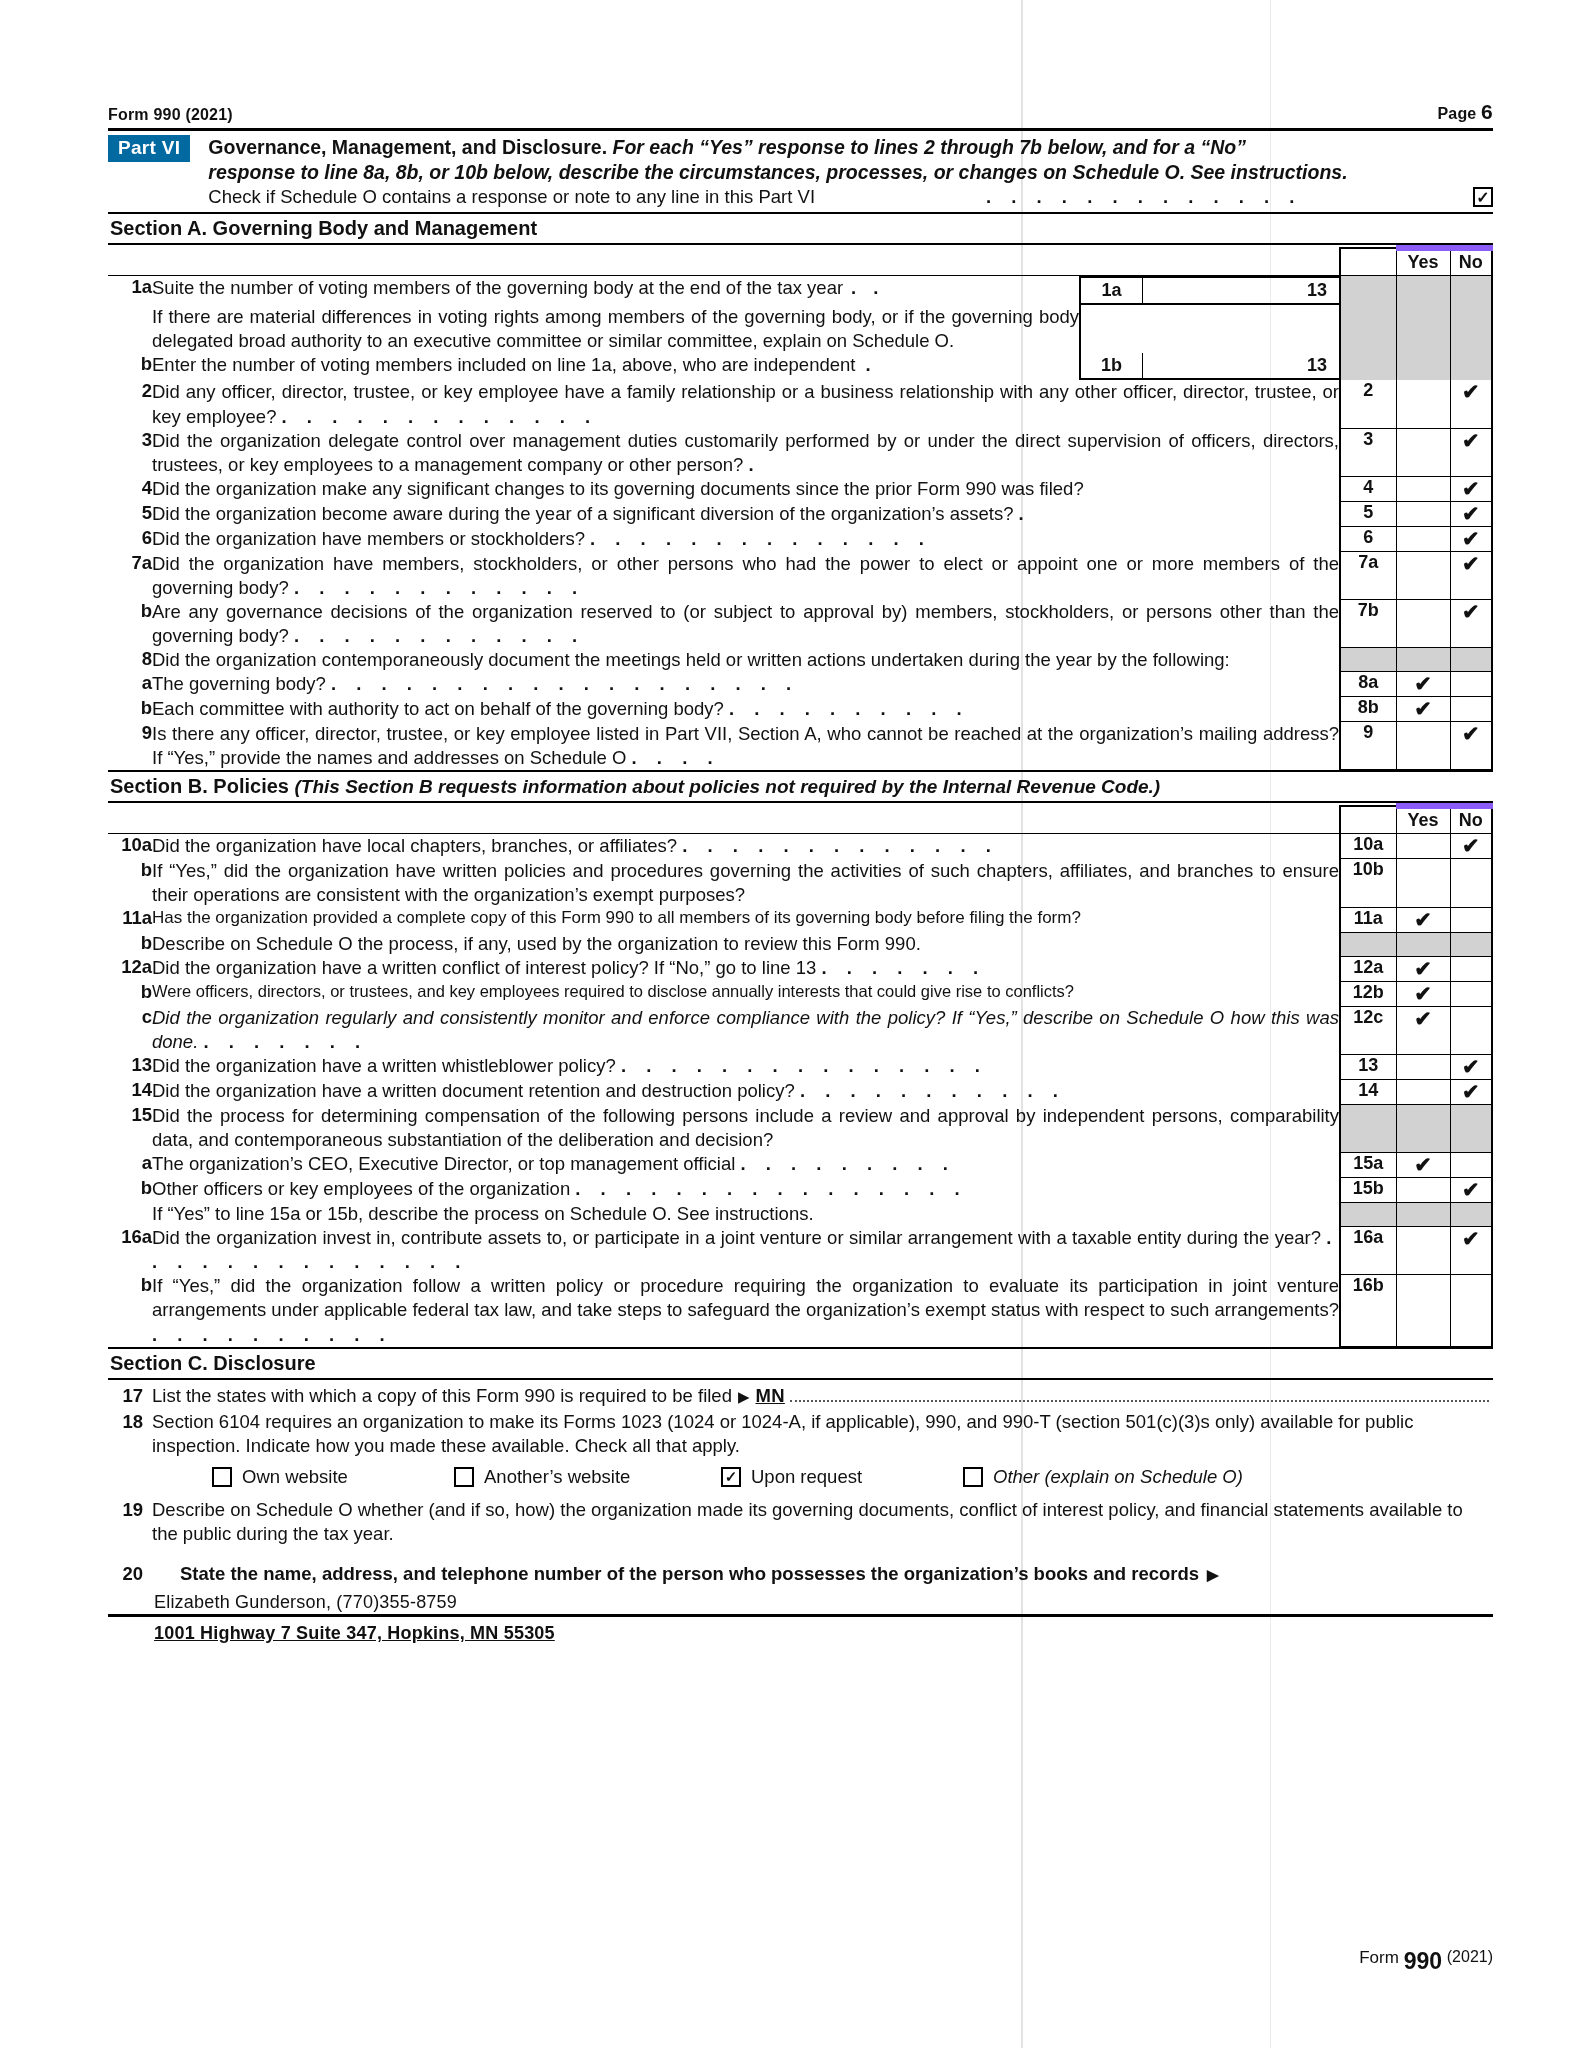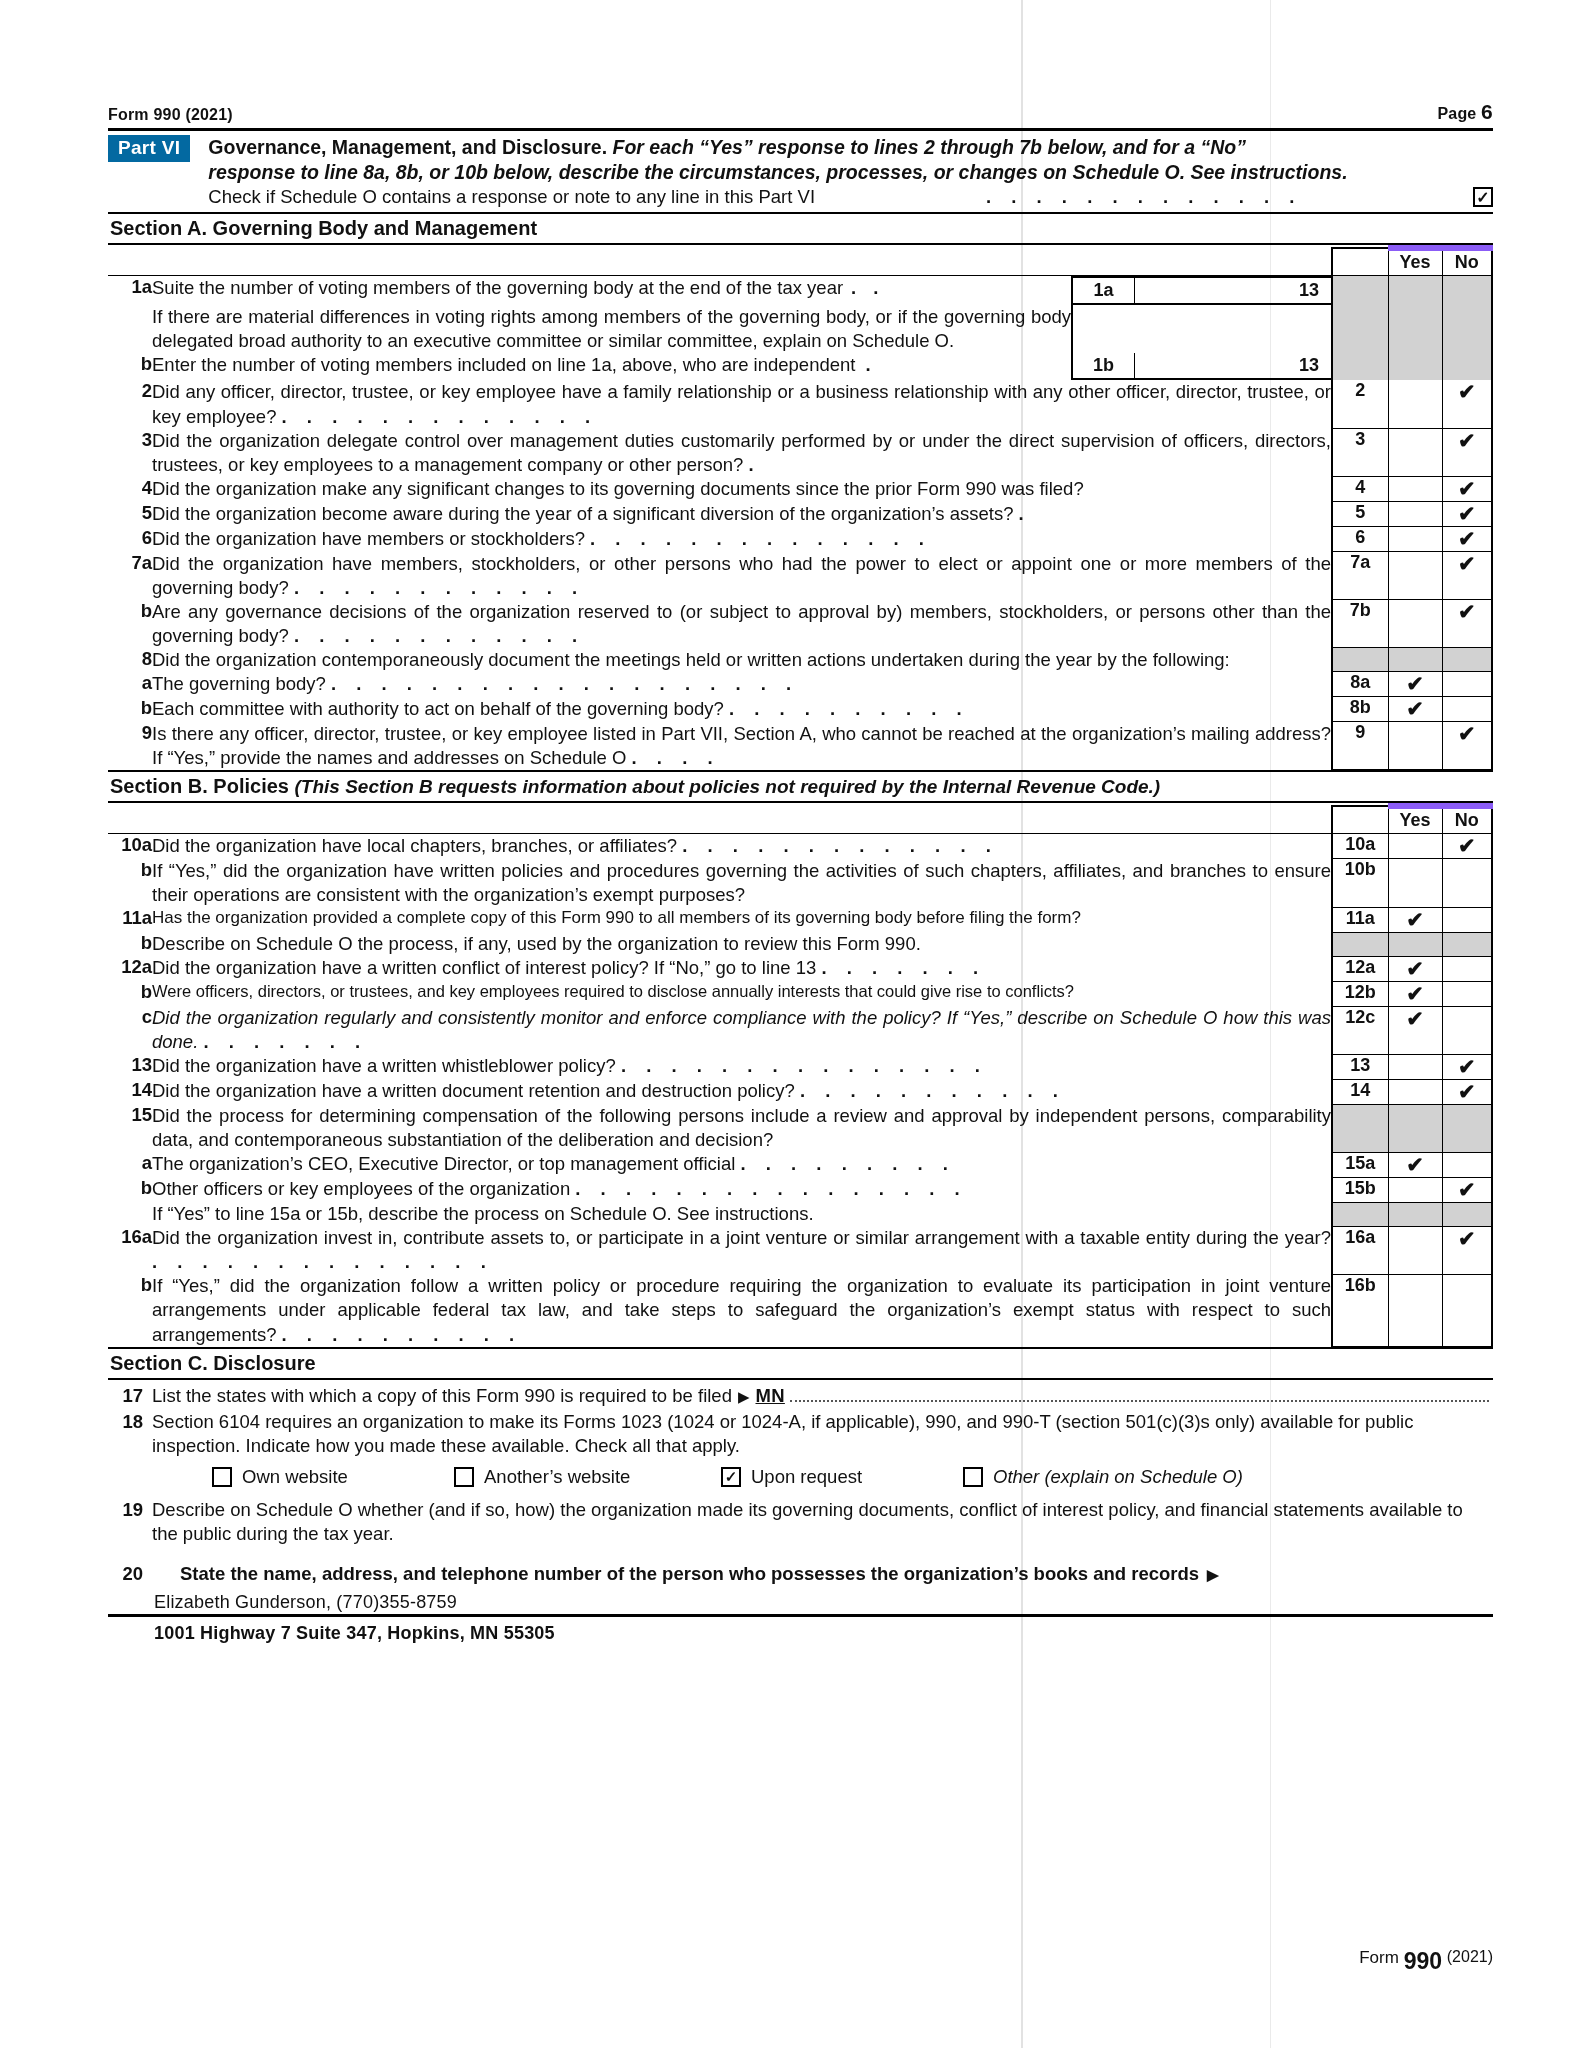--- a/index.html
+++ b/index.html
@@ -51,21 +51,21 @@
               font-size:20px; font-weight:bold; padding:3px 2px 3px 2px; }
   .sectitle .note { font-style:italic; font-weight:bold; font-size:19px; }
 
   
   table.qt { width:100%; border-collapse:collapse; table-layout:fixed; }
   table.qt td { vertical-align:top; padding:0; }
   .c-num  { width:44px; }
   .c-body { }
   .c-ref  { width:56px; border-left:2px solid #000; border-right:1px solid #000; }
   .c-yes  { width:54px; border-right:1px solid #000; }
-  .c-no   { width:50px; border-right:2px solid #000; }
+  .c-no   { width:42px; border-right:2px solid #000; }
 
   .hdrrow td { border-bottom:1.5px solid #000; }
   .hdrrow .yn { text-align:center; font-weight:bold; font-size:18px; padding:1px 0 2px; }
   .hdrrow .c-ref { border-top:2px solid #000; }
   .hdrrow .c-yes, .hdrrow .c-no { border-top:6px solid #8b5cf6; }
 
   .qnum { font-weight:bold; font-size:18.5px; text-align:right; padding-right:9px; padding-top:2px; }
   .qtext { font-size:18.5px; line-height:1.30; padding-top:2px; padding-right:6px; }
   .qtext i { font-style:italic; }
   .just { text-align:justify; text-justify:inter-word; }
@@ -91,21 +91,21 @@
   .dashrule { flex:1; border-bottom:2px dotted #555; margin-bottom:5px; margin-left:5px; }
 
   .opts { display:flex; gap:12px; align-items:center; padding-left:104px; font-size:18.5px; }
   .opts .opt { display:flex; align-items:center; }
   .opts .opt .cb { width:20px; height:20px; border:2px solid #000; margin-right:10px;
                    text-align:center; line-height:16px; font-size:15px; font-weight:bold; }
 
   .sigline { margin-top:6px; }
   .name20 { font-weight:normal; font-size:18px; padding-left:46px; letter-spacing:.2px; }
   .rule20 { border-bottom:3px solid #000; margin-top:1px; }
-  .addr20 { font-weight:bold; font-size:18px; padding-left:46px; padding-top:6px; letter-spacing:.2px; }
+  .addr20 { font-weight:bold; font-size:18px; padding-left:46px; padding-top:6px; letter-spacing:.2px;text-decoration:underline; }
 
   .footer { position:absolute; left:108px; right:100px; top:1948px;
             display:flex; justify-content:flex-end; font-size:17px; }
   .footer b { font-size:23px; font-weight:bold; }
   .footer .yr { font-size:16px; }
 </style>
 </head>
 <body>
 
 <div class="fold f1"></div>

